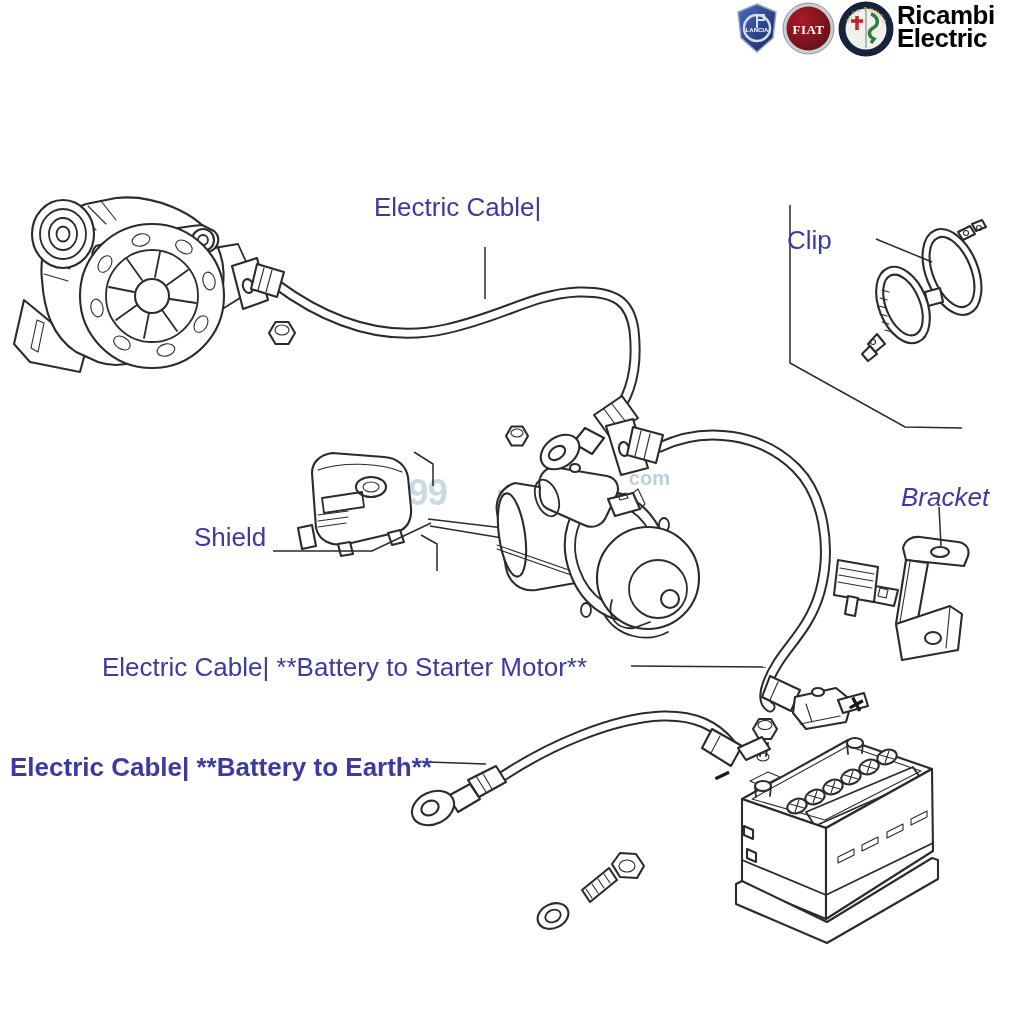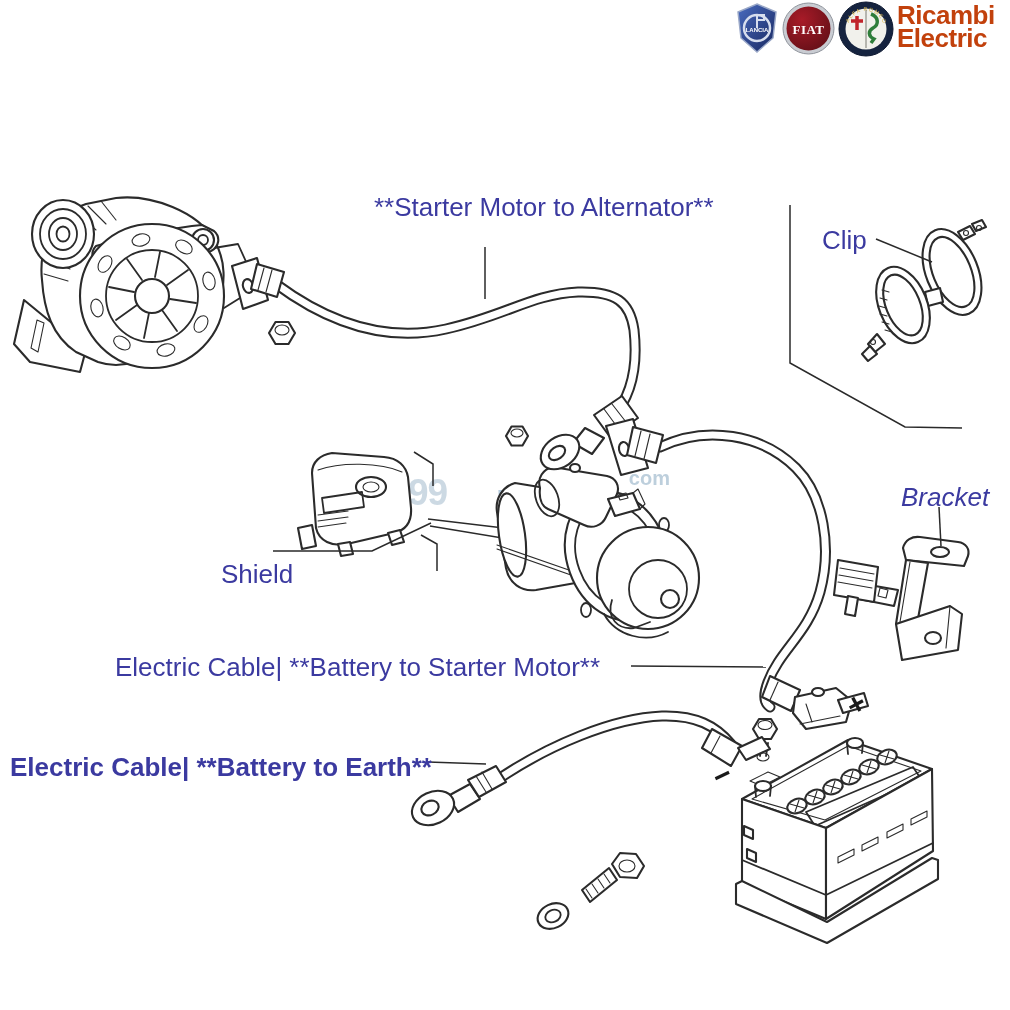--- a/index.html
+++ b/index.html
@@ -8,21 +8,21 @@
     background:#ffffff;font-family:"Liberation Sans",sans-serif;
   }
   .layer{position:absolute;left:0;top:0;}
   
   .plabel{
     position:absolute;color:#3b3aa0;font-size:26px;letter-spacing:0;
     white-space:nowrap;line-height:33px;
   }
   
   .brandtext{
-    position:absolute;left:897px;top:4px;color:#c2410c;font-weight:bold;
+    position:absolute;left:897px;top:4px;color:#000000;font-weight:bold;
     font-size:26px;line-height:23px;letter-spacing:-0.5px;
   }
   .logo{position:absolute;}
   
   .wm{
     position:absolute;left:408px;top:472px;display:flex;align-items:flex-start;
     font-weight:bold;opacity:0.85;letter-spacing:-1px;pointer-events:none;gap:48px;
   }
   .wm-99{font-size:37px;color:#c4d3df;}
   .wm-rpm{font-size:48px;color:#a6c1d6;}
@@ -366,24 +366,24 @@
   <path d="M19,16 v14 M13,21 h12" stroke="#c0242b" stroke-width="3.5" fill="none"></path>
   <path d="M33,14 C41,17 41,25 35,28 C30,31 30,36 36,39 L33,43" stroke="#2e7d3a" stroke-width="3.5" fill="none"></path>
 </svg>
 
 <div class="brandtext">
   <div>Ricambi</div>
   <div>Electric</div>
 </div>
 
 <div class="plabel" style="left:374px;top:191px;">
-  <div>**Starter Motor to Alternator**</div>
+  <div>Electric Cable|</div>
 </div>
 
-<div class="plabel" style="left:822px;top:224px;">Clip</div>
+<div class="plabel" style="left:787px;top:224px;">Clip</div>
 
 <div class="plabel" style="left:901px;top:481px;font-style:italic;">Bracket</div>
 
-<div class="plabel" style="left:194px;top:558px;margin-left:27px;">Shield</div>
-
-<div class="plabel" style="left:115px;top:651px;">Electric Cable| **Battery to Starter Motor**</div>
+<div class="plabel" style="left:194px;top:521px;">Shield</div>
+
+<div class="plabel" style="left:102px;top:651px;">Electric Cable| **Battery to Starter Motor**</div>
 
 <div class="plabel" style="left:10px;top:751px;font-weight:bold;">Electric Cable| **Battery to Earth**</div>
 
 </body></html>

